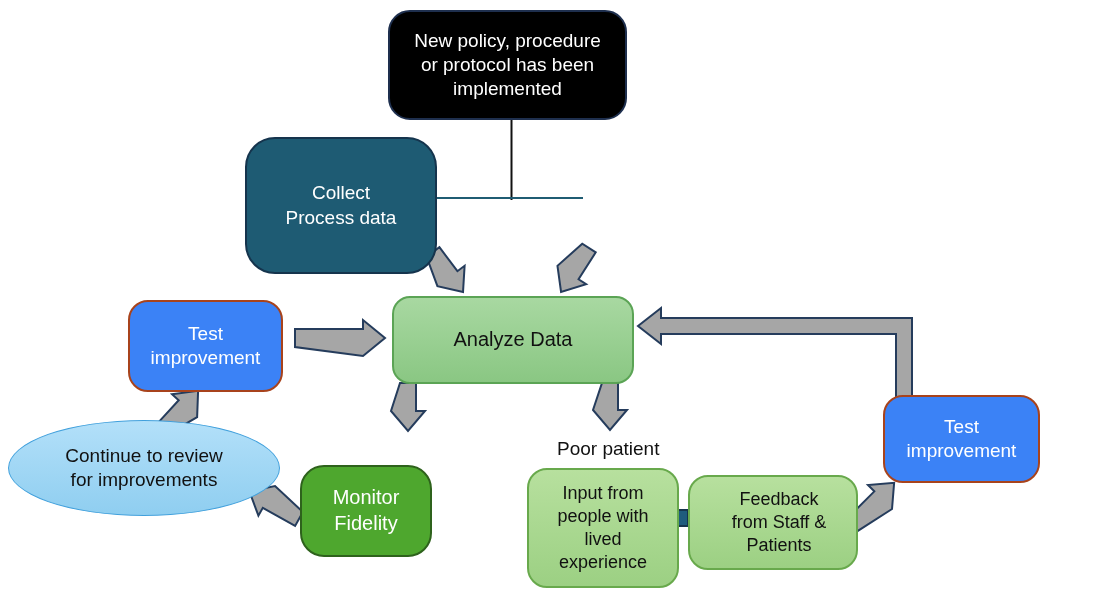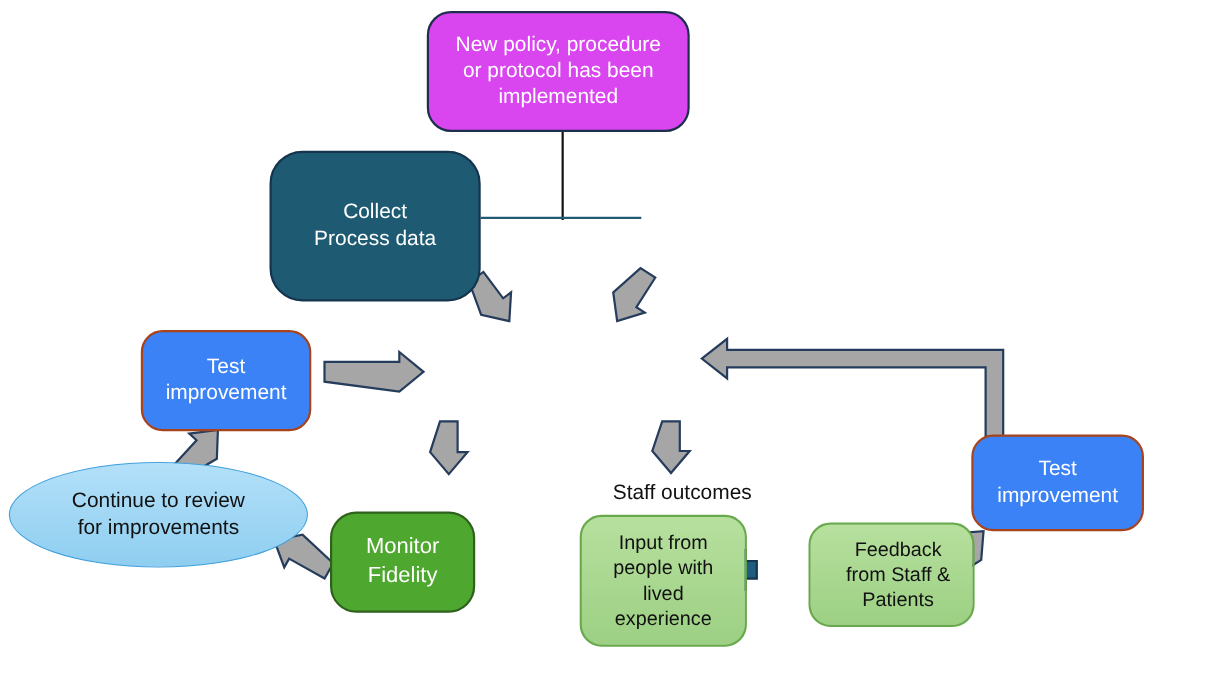--- a/index.html
+++ b/index.html
@@ -8,21 +8,21 @@
     font-family:"Liberation Sans", sans-serif;
   }
   .node{
     position:absolute;display:flex;align-items:center;justify-content:center;
     text-align:center;white-space:pre-line;box-sizing:border-box;line-height:1.28;
   }
   .white-text{color:#ffffff;}
   .black-text{color:#111111;}
   .policy{
     left:388px;top:10px;width:239px;height:110px;border-radius:22px;
-    background:#d946ef;border:2.5px solid #1E2F4E;font-size:19px;
+    background:#000000;border:2.5px solid #1E2F4E;font-size:19px;
   }
   .darkblue{
     background:#1E5B73;font-size:19px;border-radius:30px;
   }
   .collect-process{left:245px;top:137px;width:192px;height:137px;border:2.5px solid #15344D;}
   .collect-outcome{left:583px;top:138px;width:190px;height:115px;border:2.5px solid #6E3A20;}
   .analyze{
     left:392px;top:296px;width:242px;height:88px;border-radius:18px;
     background:linear-gradient(#A8D8A1,#8AC783);border:2px solid #5BA455;font-size:20px;
   }
@@ -37,21 +37,21 @@
   }
   .monitor{
     left:300px;top:465px;width:132px;height:92px;border-radius:24px;
     background:#4EA72E;border:2.5px solid #2E621C;font-size:20px;
   }
   .lightgreen{
     background:linear-gradient(#B7E09E,#9CD083);border:2px solid #68A94C;
     border-radius:20px;font-size:18px;
   }
   .input-box{left:498px;top:468px;width:152px;height:120px;margin-left:29px;}
-  .feedback-box{left:735px;top:475px;width:151px;height:95px;padding-left:12px;}
+  .feedback-box{left:688px;top:475px;width:170px;height:95px;padding-left:12px;}
   .flow-label{position:absolute;font-size:19px;color:#111;white-space:nowrap;}
   .good-label{left:290px;top:427px;}
   .poor-label{left:557px;top:438px;}
   .title{
     position:absolute;left:718px;top:24px;width:310px;text-align:center;
     font-size:31px;font-weight:700;color:#0c0c0c;letter-spacing:0.5px;
   }
   #connector-layer{position:absolute;left:0;top:0;z-index:1;}
   .node,.flow-label,.title{z-index:2;}
   .blockarrow{fill:#A6A6A6;stroke:#253C5C;stroke-width:2;}
@@ -106,20 +106,21 @@
 
 
   <div class="node policy white-text">New policy, procedure
 or protocol has been
 implemented</div>
 
   <div class="node darkblue collect-process white-text">Collect
 Process data</div>
 
 
+  <div class="node analyze black-text">Analyze Data</div>
 
   <div class="node orange test-left white-text">Test
 improvement</div>
 
   <div class="node orange test-right white-text">Test
 improvement</div>
 
   <div class="node monitor white-text">Monitor
 Fidelity</div>
 
@@ -129,15 +130,15 @@
   <div class="node lightgreen input-box black-text">Input from
 people with
 lived
 experience</div>
 
   <div class="node lightgreen feedback-box black-text">Feedback
 from Staff &amp;
 Patients</div>
 
 
-  <div class="flow-label poor-label">Staff outcomes</div>
+  <div class="flow-label poor-label">Poor patient</div>
 
 </div>
 
 </body></html>

